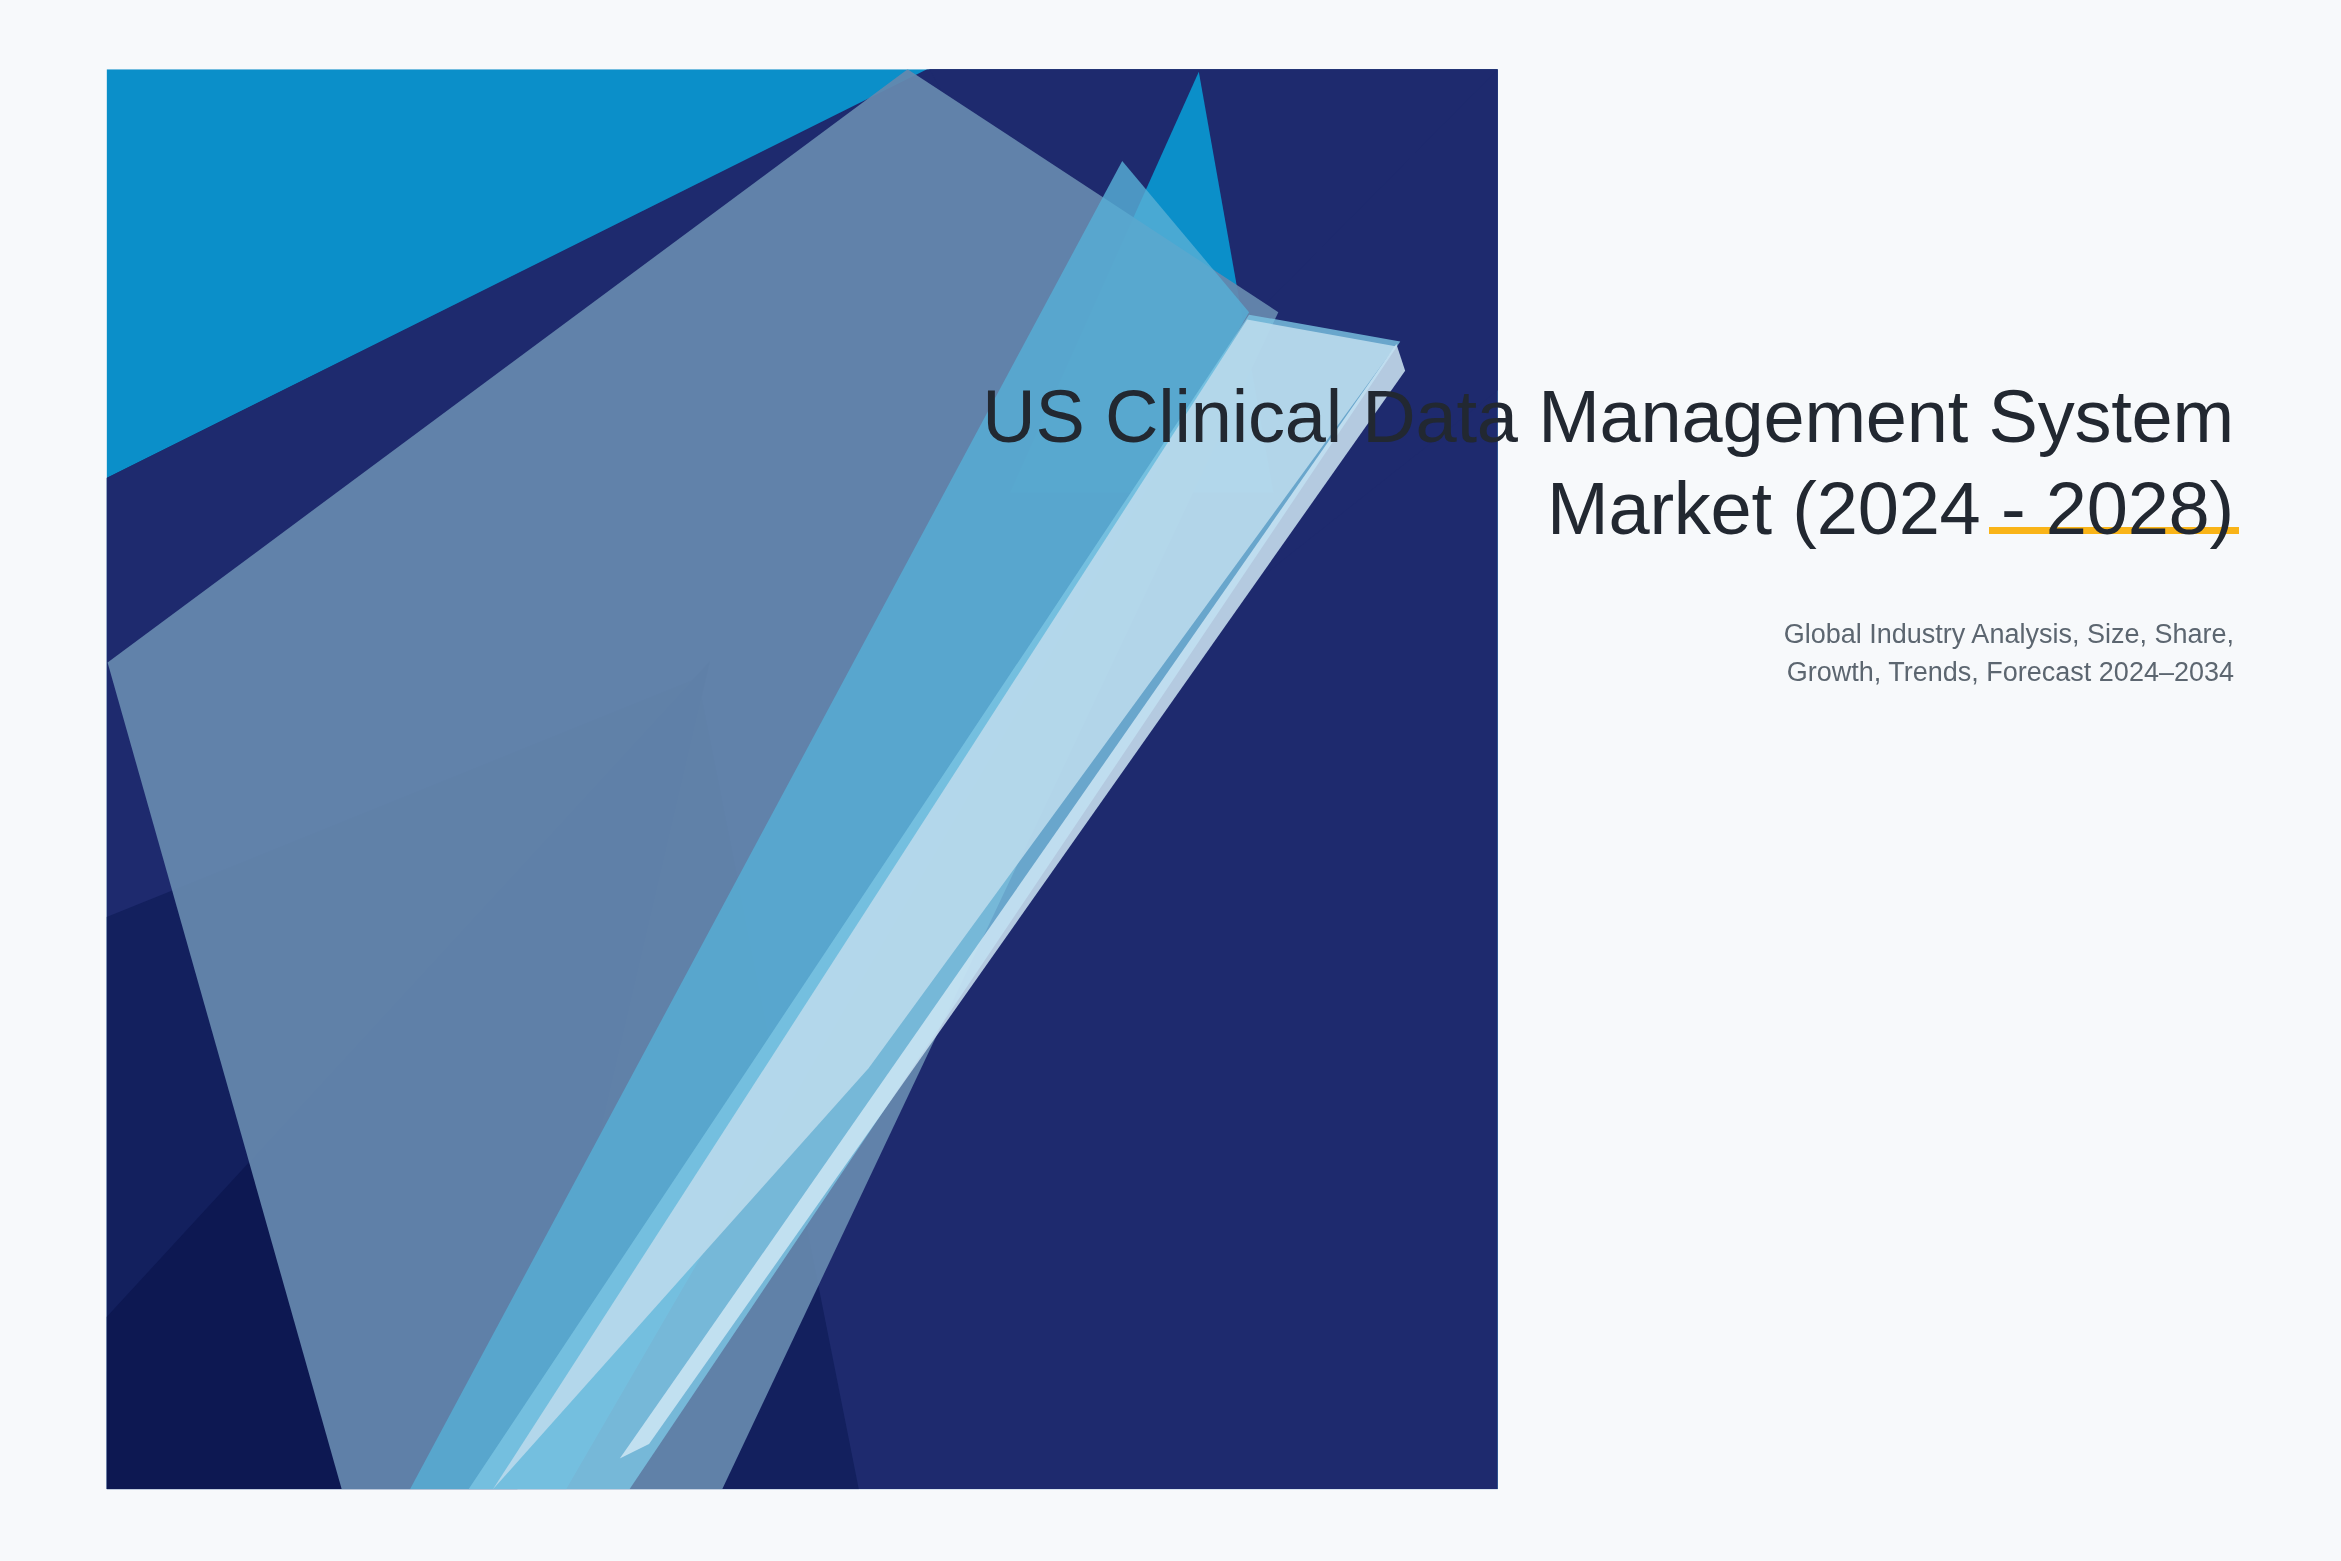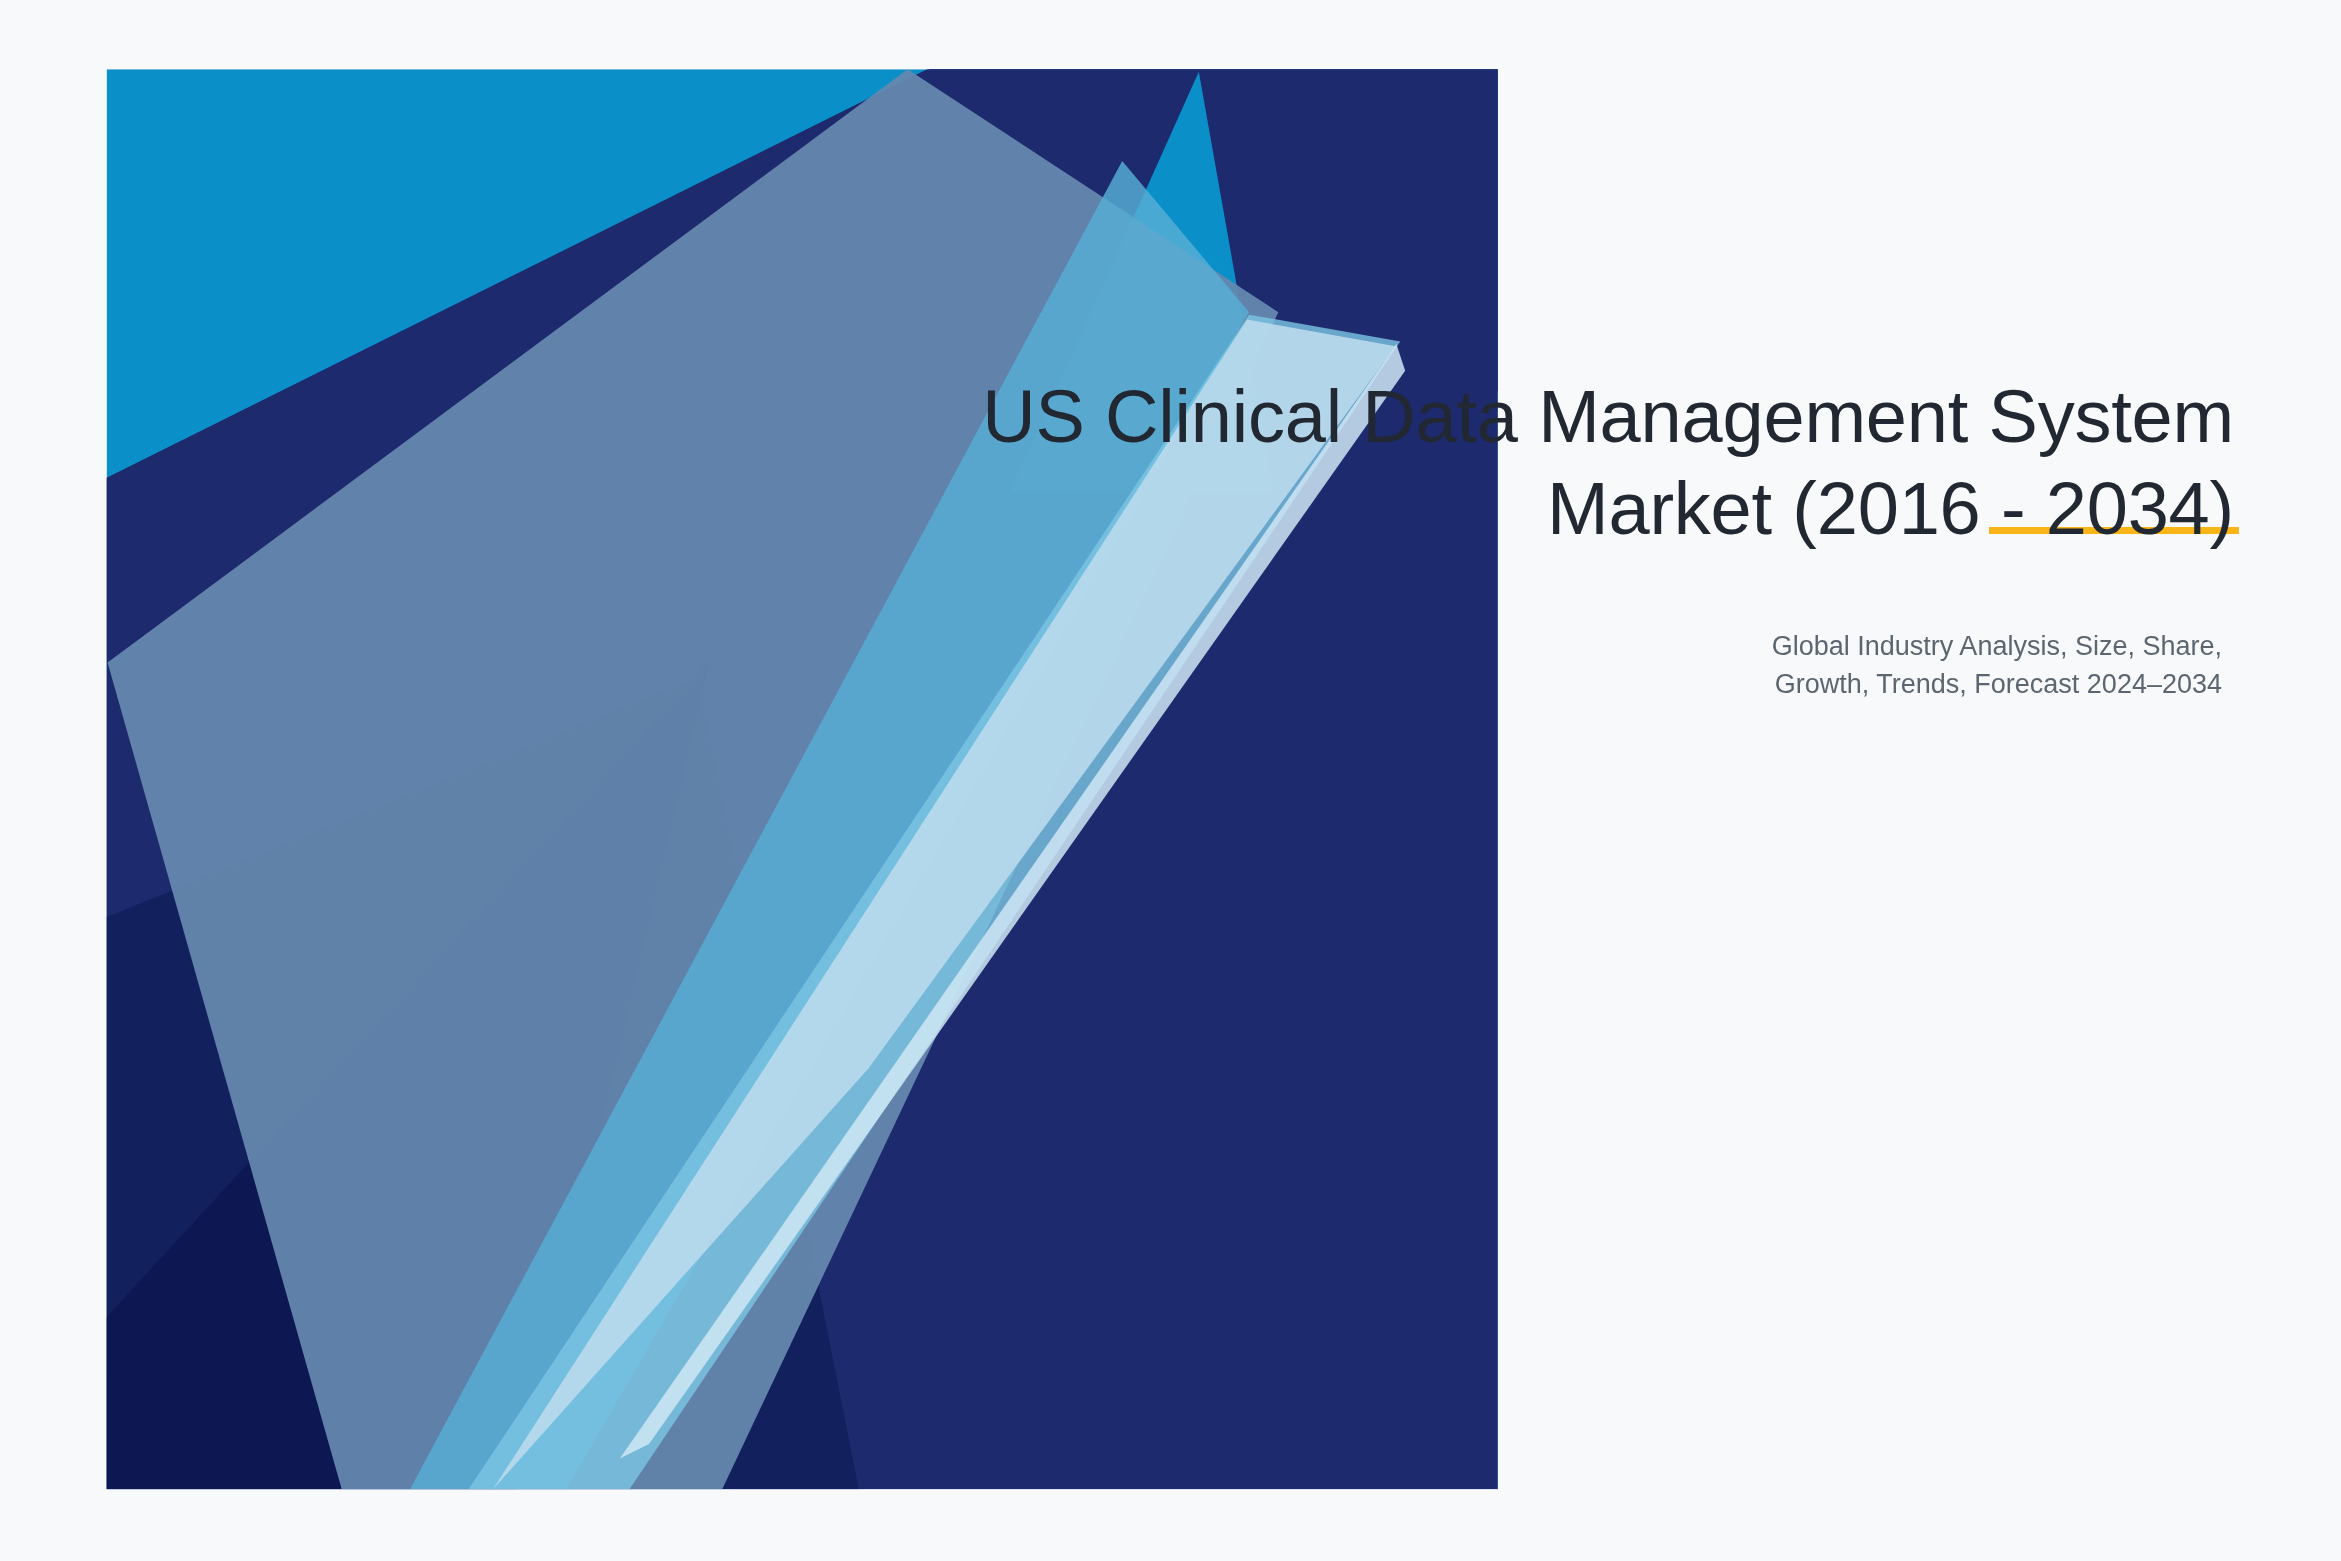--- a/index.html
+++ b/index.html
@@ -59,21 +59,21 @@
   #title-underline {
     position: absolute;
     right: -4.9px;
     bottom: 20.5px;
     width: 250px;
     height: 7.3px;
     background: #f9b418;
     z-index: 2;
   }
   #report-subtitle {
-    margin: 12px;
+    margin: 0;
     padding-top: 60px;
     font-size: 27px;
     line-height: 1.44;
     font-weight: 400;
     color: #5c6670;
     text-align: right;
     white-space: pre-line;
   }
 </style>
 </head>
@@ -117,21 +117,21 @@
 
       </g>
     </svg>
   </div>
 
   <div id="text-block">
 
     <div id="title-wrap">
       <span id="title-underline"></span>
       <h1 id="report-title">US Clinical Data Management System
-Market (2016 - 2034)</h1>
+Market (2024 - 2028)</h1>
     </div>
 
     <p id="report-subtitle">Global Industry Analysis, Size, Share,
 Growth, Trends, Forecast 2024–2034</p>
 
   </div>
 
 </div>
 
 

